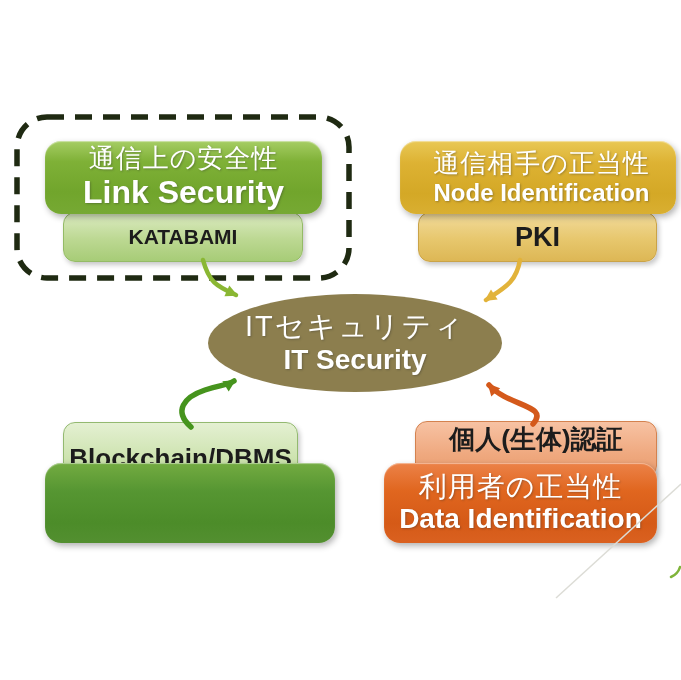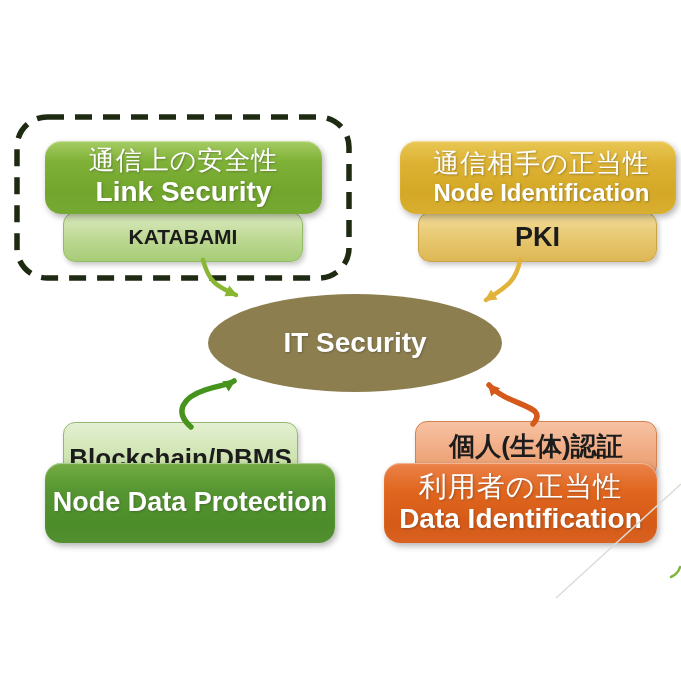--- a/index.html
+++ b/index.html
@@ -27,21 +27,21 @@
     z-index:2;
     box-shadow:2px 3px 5px rgba(0,0,0,.22);
   }
   .jp-line{color:#ffffff;letter-spacing:1px;text-shadow:1px 1px 2px rgba(50,50,50,.35);line-height:1.15;}
   .en-line{color:#ffffff;font-weight:700;text-shadow:1px 1px 2px rgba(50,50,50,.35);line-height:1.15;}
   .dark-label{color:#1c1c1c;font-weight:700;}
 
   .box-link{left:45px;top:141px;width:277px;height:73px;
     background:linear-gradient(to bottom,#a6cd64 0%,#7fb137 28%,#71a52c 70%,#76a933 100%);}
   .box-link .jp-line{font-size:26px;}
-  .box-link .en-line{font-size:28px;}
+  .box-link .en-line{font-size:32px;}
 
   .box-katabami{left:63px;top:212px;width:240px;height:50px;
     background:linear-gradient(to bottom,#dcebc2 0%,#bcd892 55%,#a7cc77 100%);
     border:1px solid #94bb66;}
   .box-katabami .dark-label{font-size:21px;font-weight:600;}
 
   .box-nodeid{left:400px;top:141px;width:276px;height:73px;
     background:linear-gradient(to bottom,#e9c855 0%,#ddb233 30%,#d4a826 72%,#d9af31 100%);padding-left:7px;}
   .box-nodeid .jp-line{font-size:26px;}
   .box-nodeid .en-line{font-size:24px;}
@@ -58,21 +58,21 @@
   .box-blockchain .dark-label{font-size:26px;font-weight:600;}
 
   .box-nodedata{left:45px;top:463px;width:290px;height:80px;
     background:linear-gradient(to bottom,#73ab41 0%,#569632 35%,#4c8c29 75%,#538f30 100%);}
   .box-nodedata .jp-line{font-size:28px;}
   .box-nodedata .en-line{font-size:27px;}
 
   .box-biometric{left:415px;top:421px;width:242px;height:57px;
     background:linear-gradient(to bottom,#f7c2a3 0%,#efa87e 60%,#e99c6f 100%);
     border:1px solid #d4824f;
-    justify-content:flex-start;padding-top:7px;}
+    justify-content:flex-start;}
   .box-biometric .dark-label{font-size:26px;font-weight:600;}
 
   .box-userid{left:384px;top:463px;width:273px;height:80px;
     background:linear-gradient(to bottom,#ec8248 0%,#e0661f 35%,#d55a17 75%,#da6120 100%);}
   .box-userid .jp-line{font-size:28px;}
   .box-userid .en-line{font-size:28px;}
 
   
   .center-ellipse{
     left:208px;top:294px;width:294px;height:98px;
@@ -104,28 +104,28 @@
 
   <div class="box main-box box-nodeid">
     <div class="jp-line">通信相手の正当性</div>
     <div class="en-line">Node Identification</div>
   </div>
   <div class="box sub-box box-pki">
     <div class="dark-label">PKI</div>
   </div>
 
   <div class="box center-ellipse">
+    <div class="jp-line">ITセキュリティ</div>
     <div class="en-line">IT Security</div>
   </div>
 
   <div class="box sub-box box-blockchain">
     <div class="dark-label">Blockchain/DBMS</div>
   </div>
   <div class="box main-box box-nodedata">
-    <div class="en-line">Node Data Protection</div>
   </div>
 
   <div class="box sub-box box-biometric">
     <div class="dark-label">個人(生体)認証</div>
   </div>
   <div class="box main-box box-userid">
     <div class="jp-line">利用者の正当性</div>
     <div class="en-line">Data Identification</div>
   </div>
 

